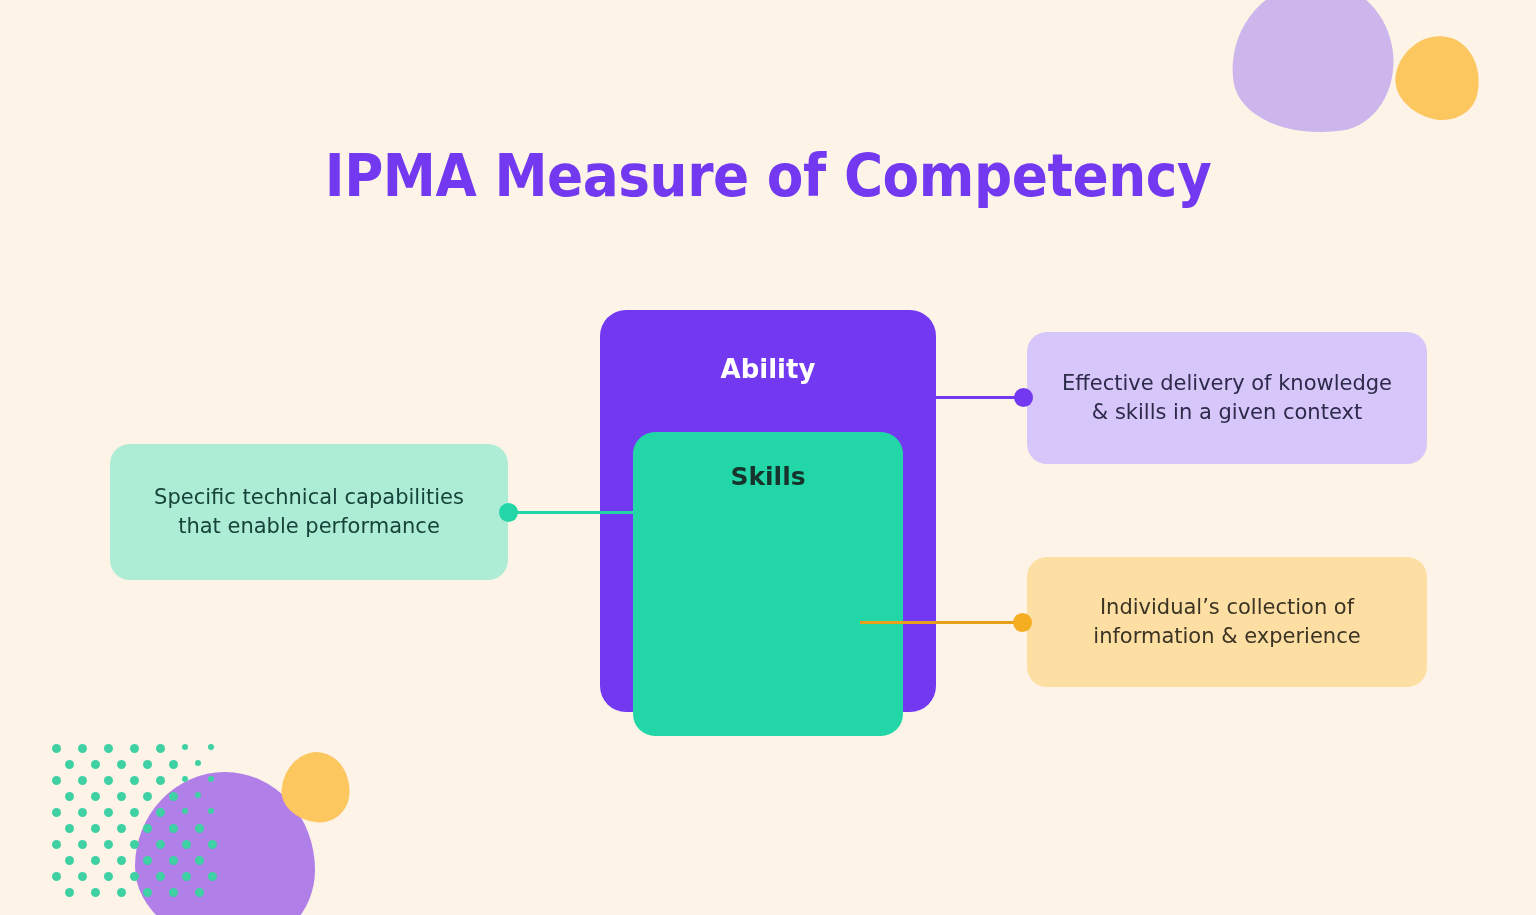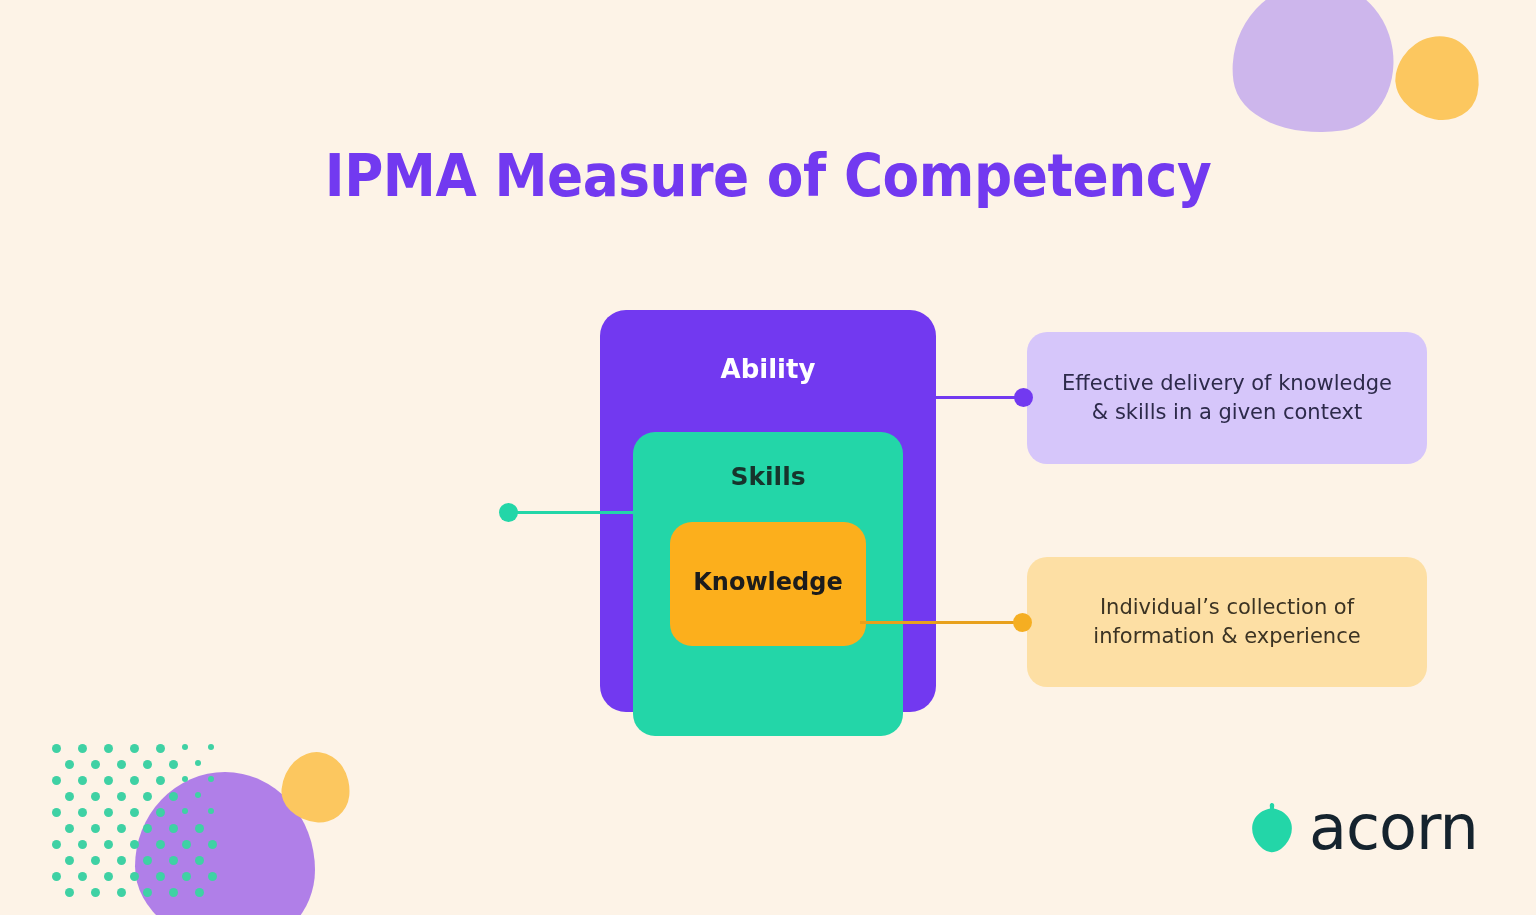--- a/index.html
+++ b/index.html
@@ -348,29 +348,21 @@
 
   <div class="conn-line conn-line-knowledge"></div>
   <div class="conn-dot conn-dot-knowledge"></div>
 
   <div class="box-ability">
     <div class="box-label label-ability">Ability</div>
 
     <div class="box-skills">
       <div class="box-label label-skills">Skills</div>
 
-      <div class="box-knowledge">
-        <div class="box-label label-knowledge">Knowledge</div>
-      </div>
     </div>
   </div>
 
+  <div class="callout callout-skills">Specific technical capabilities that enable performance</div>
   <div class="callout callout-knowledge">Individual’s collection of information &amp; experience</div>
   <div class="callout callout-ability">Effective delivery of knowledge &amp; skills in a given context</div>
 
-  <div class="logo">
-    <svg class="logo-mark" viewBox="0 0 46 54">
-      <path d="M23 2 C24.6 2 25.4 3.4 25.2 5.2 L24.9 7.6 C32.5 9.2 38.4 13.4 41.2 19.6 C44.6 27.1 42.6 36.4 36.6 43.6 C32.9 48.1 27.9 51.2 23 51.2 C18.1 51.2 13.1 48.1 9.4 43.6 C3.4 36.4 1.4 27.1 4.8 19.6 C7.6 13.4 13.5 9.2 21.1 7.6 L20.8 5.2 C20.6 3.4 21.4 2 23 2 Z" fill="#23D6A8"></path>
-    </svg>
-    <div class="logo-word">acorn</div>
-  </div>
 
 </div>
 
 </body></html>

